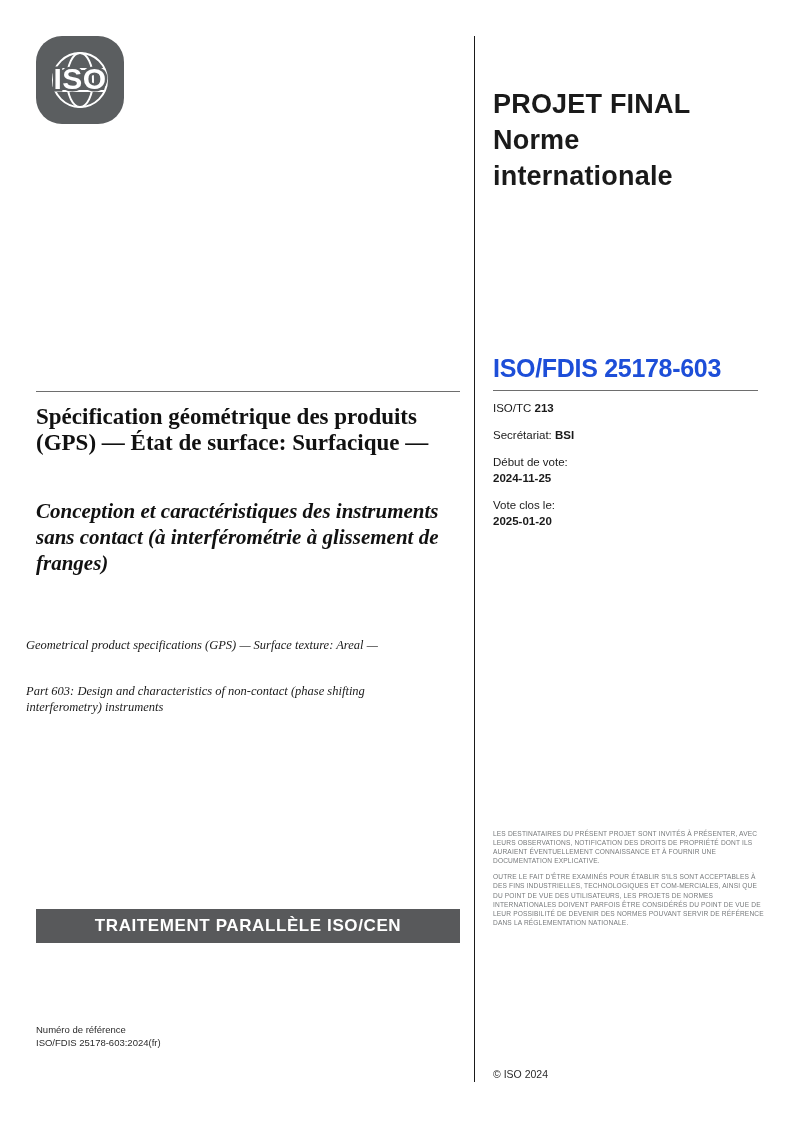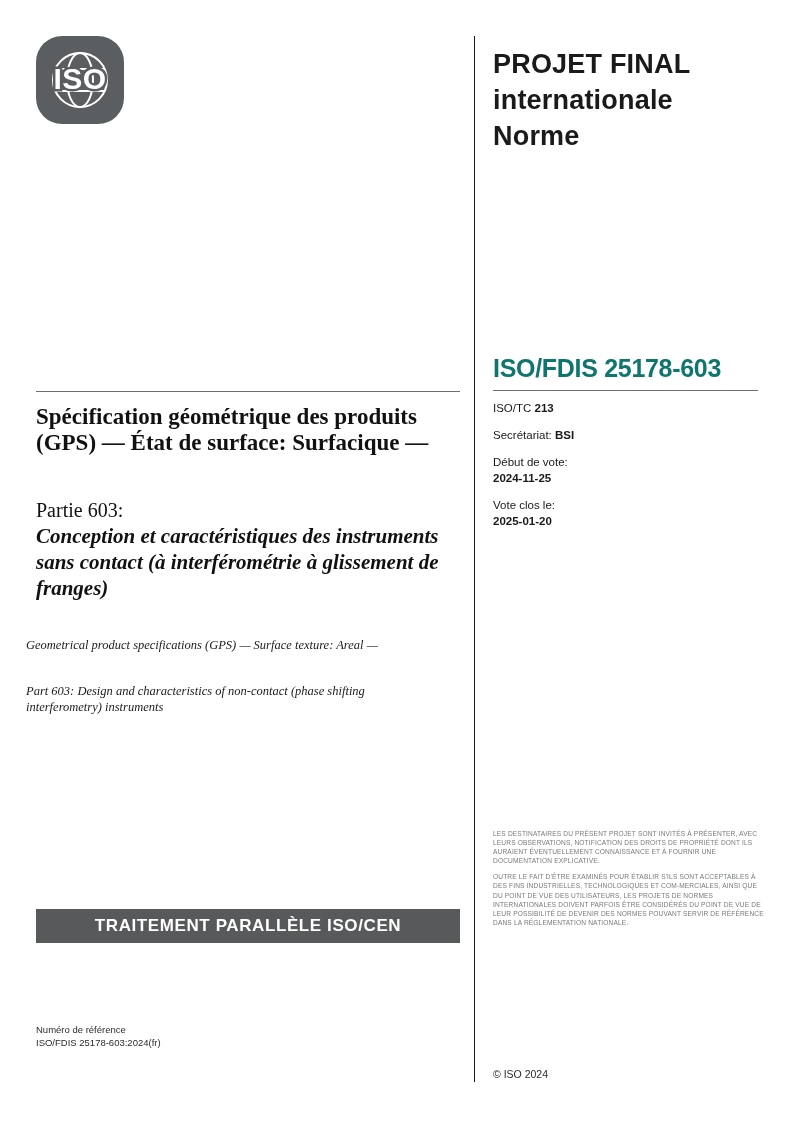--- a/index.html
+++ b/index.html
@@ -72,31 +72,32 @@
   }
   .doc-type .line {
     font-size: 27px;
     font-weight: bold;
     line-height: 36px;
     letter-spacing: 0.2px;
     color: #1a1a1a;
   }
   .doc-type .line.upper {
     text-transform: uppercase;
+    margin-top: 40px;
   }
 
   
   .std-number {
     position: absolute;
     left: 493px;
     top: 354px;
     font-size: 25px;
     font-weight: bold;
     letter-spacing: -0.3px;
-    color: #0f766e;
+    color: #1d4ed8;
     white-space: nowrap;
   }
 
   
   .meta {
     position: absolute;
     left: 493px;
     top: 400px;
     width: 280px;
     font-size: 11.5px;
@@ -230,22 +231,22 @@
       <text x="44" y="53" text-anchor="middle" font-family="Liberation Sans, sans-serif" font-size="30" font-weight="bold" fill="#ffffff" stroke="#5b5e60" stroke-width="5" paint-order="stroke" letter-spacing="0.5">ISO</text>
     </svg>
   </div>
 
   <div class="v-rule"></div>
   <div class="h-rule-left"></div>
   <div class="h-rule-right"></div>
 
   <div class="doc-type">
     <div class="line upper">PROJET FINAL</div>
+    <div class="line">Norme</div>
     <div class="line">internationale</div>
-    <div class="line">Norme</div>
   </div>
 
   <div class="std-number">ISO/FDIS 25178-603</div>
 
   <div class="meta">
     <div class="row">
       <span>ISO/TC </span><b>213</b>
     </div>
     <div class="row">
       <span>Secrétariat: </span><b>BSI</b>
@@ -256,21 +257,20 @@
     </div>
     <div class="row">
       <div>Vote clos le:</div>
       <b>2025-01-20</b>
     </div>
   </div>
 
   <div class="title-main">Spécification géométrique des produits (GPS) — État de surface: Surfacique —</div>
 
   <div class="title-part">
-    <div class="part-label">Partie 603:</div>
     <div class="part-name">Conception et caractéristiques des instruments sans contact (à interférométrie à glissement de franges)</div>
   </div>
 
   <div class="subtitle subtitle-1">Geometrical product specifications (GPS) — Surface texture: Areal —</div>
   <div class="subtitle subtitle-2">Part 603: Design and characteristics of non-contact (phase shifting interferometry) instruments</div>
 
   <div class="legal">
     <p>LES DESTINATAIRES DU PRÉSENT PROJET SONT INVITÉS À PRÉSENTER, AVEC LEURS OBSERVATIONS, NOTIFICATION DES DROITS DE PROPRIÉTÉ DONT ILS AURAIENT ÉVENTUELLEMENT CONNAISSANCE ET À FOURNIR UNE DOCUMENTATION EXPLICATIVE.</p>
     <p>OUTRE LE FAIT D’ÊTRE EXAMINÉS POUR ÉTABLIR S'ILS SONT ACCEPTABLES À DES FINS INDUSTRIELLES, TECHNOLOGIQUES ET COM-MERCIALES, AINSI QUE DU POINT DE VUE DES UTILISATEURS, LES PROJETS DE NORMES INTERNATIONALES DOIVENT PARFOIS ÊTRE CONSIDÉRÉS DU POINT DE VUE DE LEUR POSSIBILITÉ DE DEVENIR DES NORMES POUVANT SERVIR DE RÉFÉRENCE DANS LA RÉGLEMENTATION NATIONALE.</p>
   </div>

